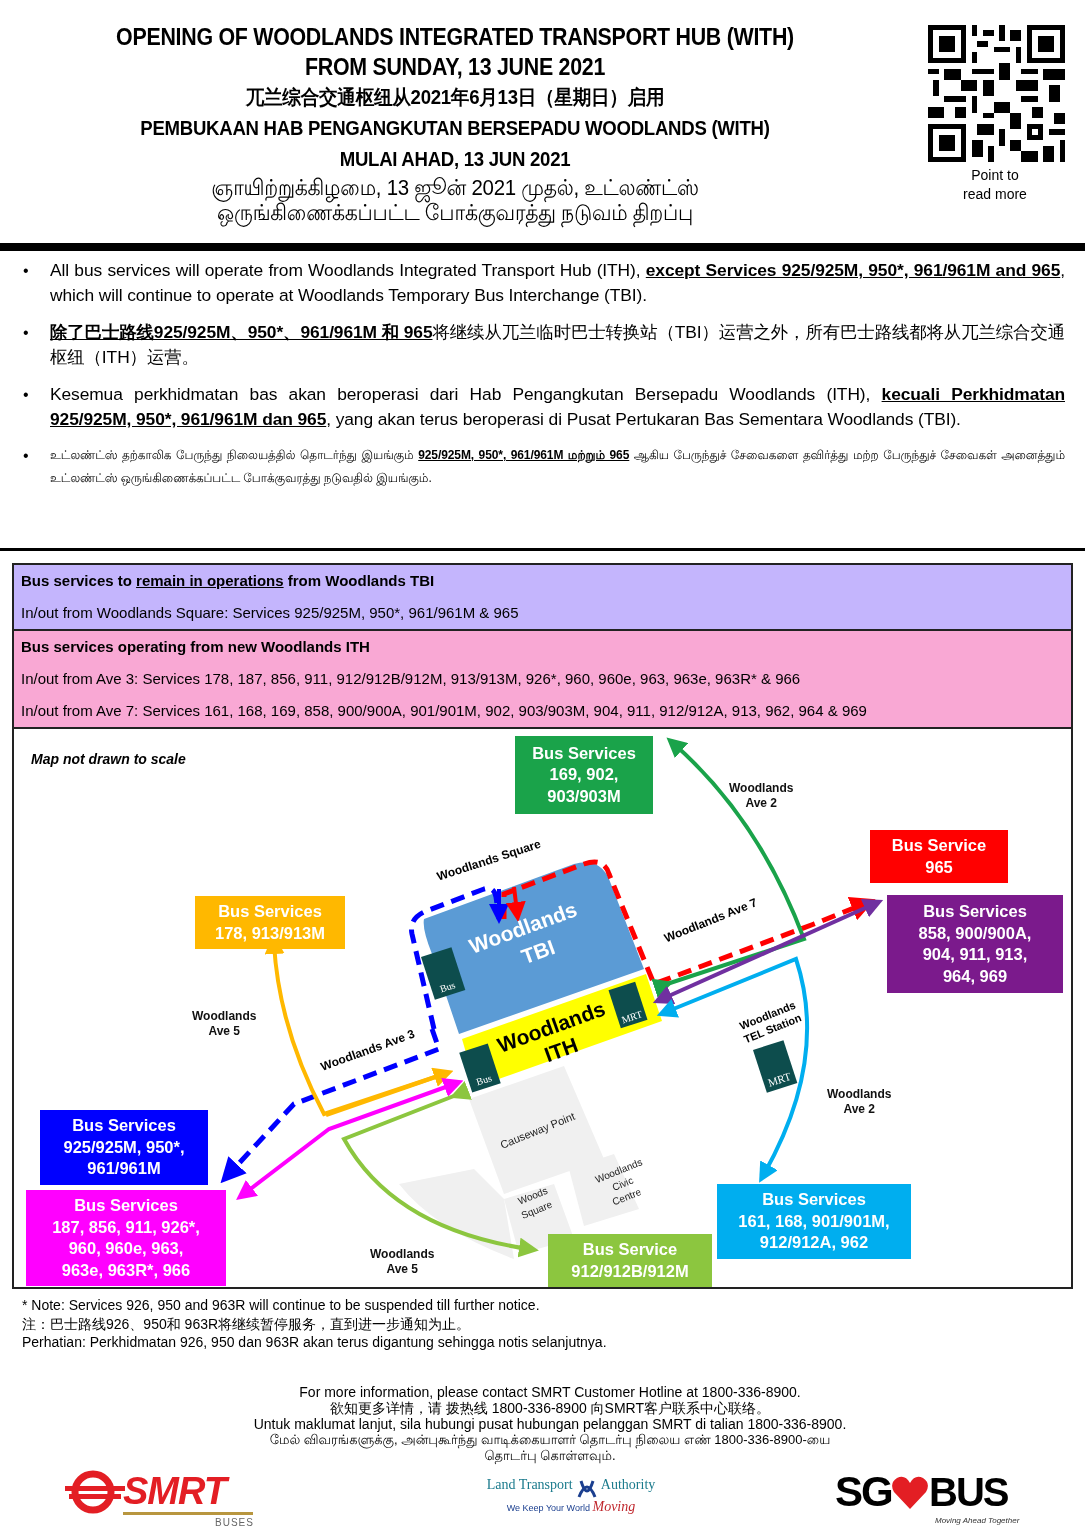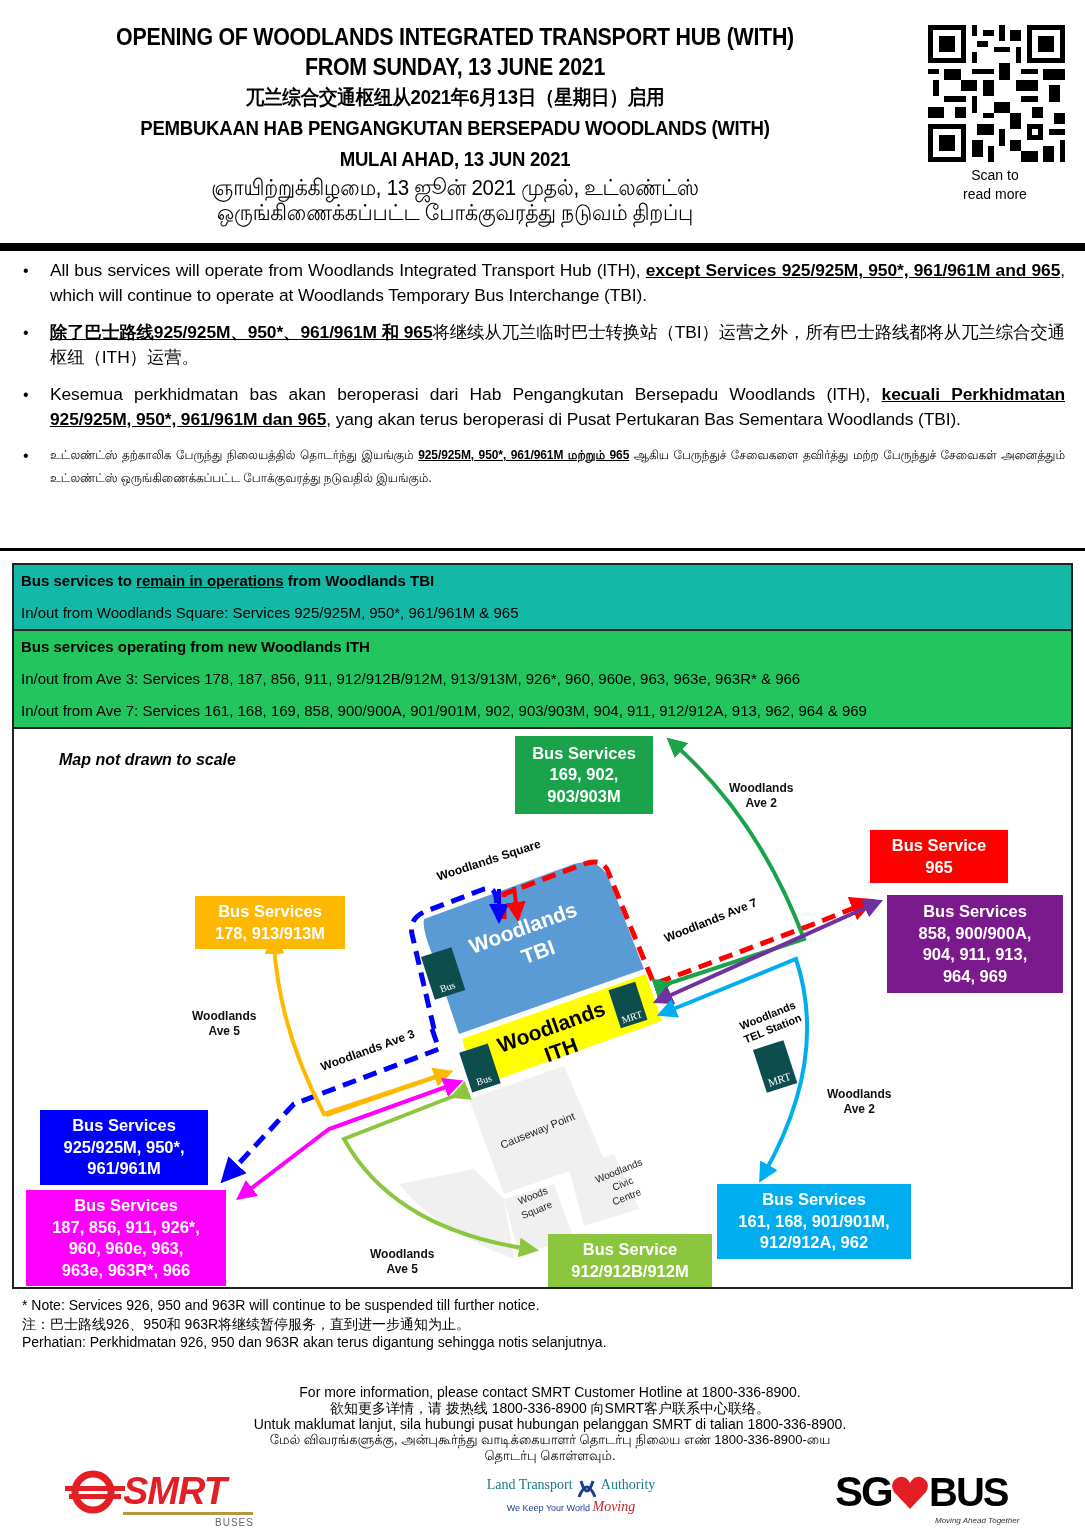--- a/index.html
+++ b/index.html
@@ -17,29 +17,29 @@
 
   .bullets { position: absolute; left: 20px; top: 258px; width: 1045px; }
   .bullet { position: relative; padding-left: 30px; font-size: 17.4px; line-height: 25px; text-align: justify; margin-bottom: 12px; letter-spacing: -0.1px; }
   .bullet::before { content: "•"; position: absolute; left: 3px; top: 0; font-size: 16px; }
   .bullet .em { font-weight: bold; text-decoration: underline; }
   .bullet.tamil { font-size: 12px; line-height: 23px; }
   .section-rule { position: absolute; left: 0; top: 548px; width: 1085px; height: 3px; background: #000; }
 
   .svc-table { position: absolute; left: 12px; top: 563px; width: 1061px; border: 2px solid #222; }
   .svc-row { padding-left: 7px; font-size: 15px; line-height: 31px; height: 32px; white-space: nowrap; border-left: 0; }
-  .svc-row.blue { background: #14b8a6; }
-  .svc-row.yellow { background: #22c55e; }
+  .svc-row.blue { background: #c4b5fd; }
+  .svc-row.yellow { background: #f9a8d4; }
   .svc-row.head { font-weight: bold; }
   .svc-row .ul { text-decoration: underline; }
   .svc-divider { height: 2px; background: #222; }
 
   .map { position: absolute; left: 12px; top: 727px; width: 1061px; height: 562px; border: 2px solid #222; background: #fff; overflow: hidden; }
   .map svg { position: absolute; left: 0; top: 0; }
-  .map-note { position: absolute; left: 17px; top: 22px; font-style: italic; font-weight: bold; font-size: 16px; margin-left: 28px; }
+  .map-note { position: absolute; left: 17px; top: 22px; font-style: italic; font-weight: bold; font-size: 14px; }
   .svc-box { position: absolute; color: #fff; font-weight: bold; text-align: center; font-size: 16.5px; line-height: 21.5px; display: flex; flex-direction: column; justify-content: center; align-items: center; }
   .road { position: absolute; font-weight: bold; font-size: 12px; line-height: 15px; text-align: center; color: #111; }
 
   .notes { position: absolute; left: 22px; top: 1296px; font-size: 14px; line-height: 18.5px; }
   .notes .tamil { font-size: 13px; }
   .contact { position: absolute; left: 200px; top: 1385px; width: 700px; text-align: center; font-size: 14px; line-height: 15.8px; }
   .logos { position: absolute; left: 0; top: 1465px; width: 1085px; height: 70px; }
 </style>
 </head>
 <body>
@@ -102,21 +102,21 @@
         <rect x="22" y="19" width="3" height="1"></rect>
         <rect x="8" y="21" width="2" height="3"></rect>
         <rect x="11" y="22" width="1" height="3"></rect>
       <rect x="15" y="21" width="2" height="2"></rect>
         <rect x="21" y="22" width="2" height="3"></rect>
         <rect x="24" y="21" width="1" height="4"></rect>
         <rect x="17" y="23" width="3" height="2"></rect>
     </g>
   </svg>
   <div class="qr-caption">
-    <div>Scan to</div>
+    <div>Point to</div>
     <div>read more</div>
   </div>
   <div class="header-rule"></div>
 </div>
 
 <div class="bullets">
   <div class="bullet">
     <span>All bus services will operate from Woodlands Integrated Transport Hub (ITH), </span><span class="em">except Services 925/925M, 950*, 961/961M and 965</span><span>, which will continue to operate at Woodlands Temporary Bus Interchange (TBI).</span>
   </div>
   <div class="bullet">

